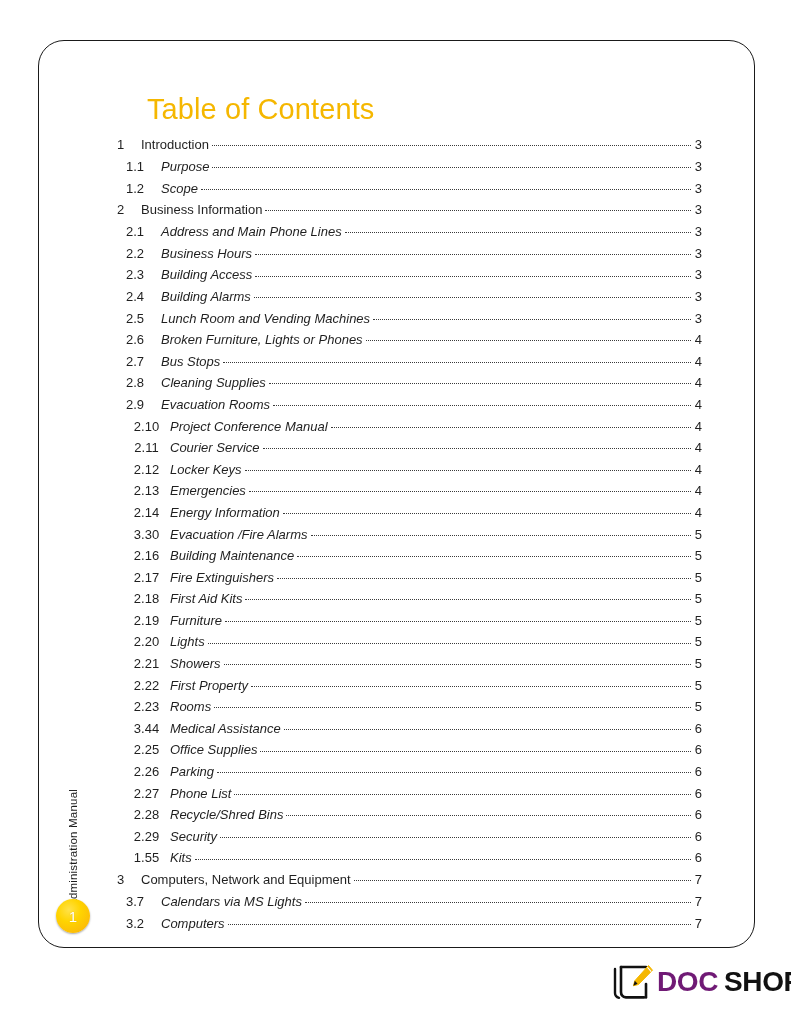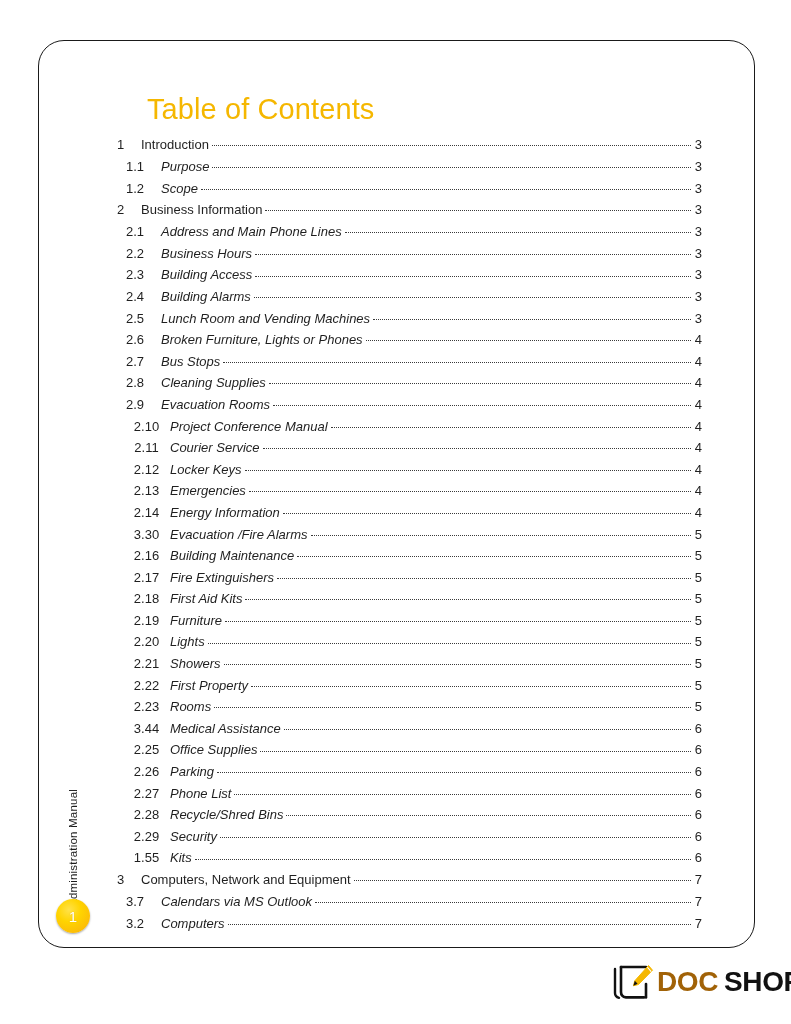--- a/index.html
+++ b/index.html
@@ -171,21 +171,21 @@
     margin-right: 1px;
   }
   #logo .logo-word {
     font-family: "Liberation Sans", sans-serif;
     font-size: 28px;
     font-weight: bold;
     letter-spacing: -0.4px;
     line-height: 1;
     white-space: nowrap;
   }
-  #logo .logo-doc { color: #a16207; }
+  #logo .logo-doc { color: #701a75; }
   #logo .logo-shop { color: #111111; margin-left: 6px; }
 </style>
 </head>
 <body>
 
 <div id="page-sheet"></div>
 
 <div id="toc-heading">Table of Contents</div>
 
 <div id="toc-list">
@@ -394,21 +394,21 @@
       <span class="tpage">6</span>
     </div>
     <div class="toc-row lvl1">
       <span class="tnum">3</span>
       <span class="ttitle">Computers, Network and Equipment</span>
       <span class="leader"></span>
       <span class="tpage">7</span>
     </div>
     <div class="toc-row lvl2">
       <span class="tnum">3.7</span>
-      <span class="ttitle">Calendars via MS Outlook</span>
+      <span class="ttitle">Calendars via MS Lights</span>
       <span class="leader"></span>
       <span class="tpage">7</span>
     </div>
     <div class="toc-row lvl2">
       <span class="tnum">3.2</span>
       <span class="ttitle">Computers</span>
       <span class="leader"></span>
       <span class="tpage">7</span>
     </div>
   </div>

